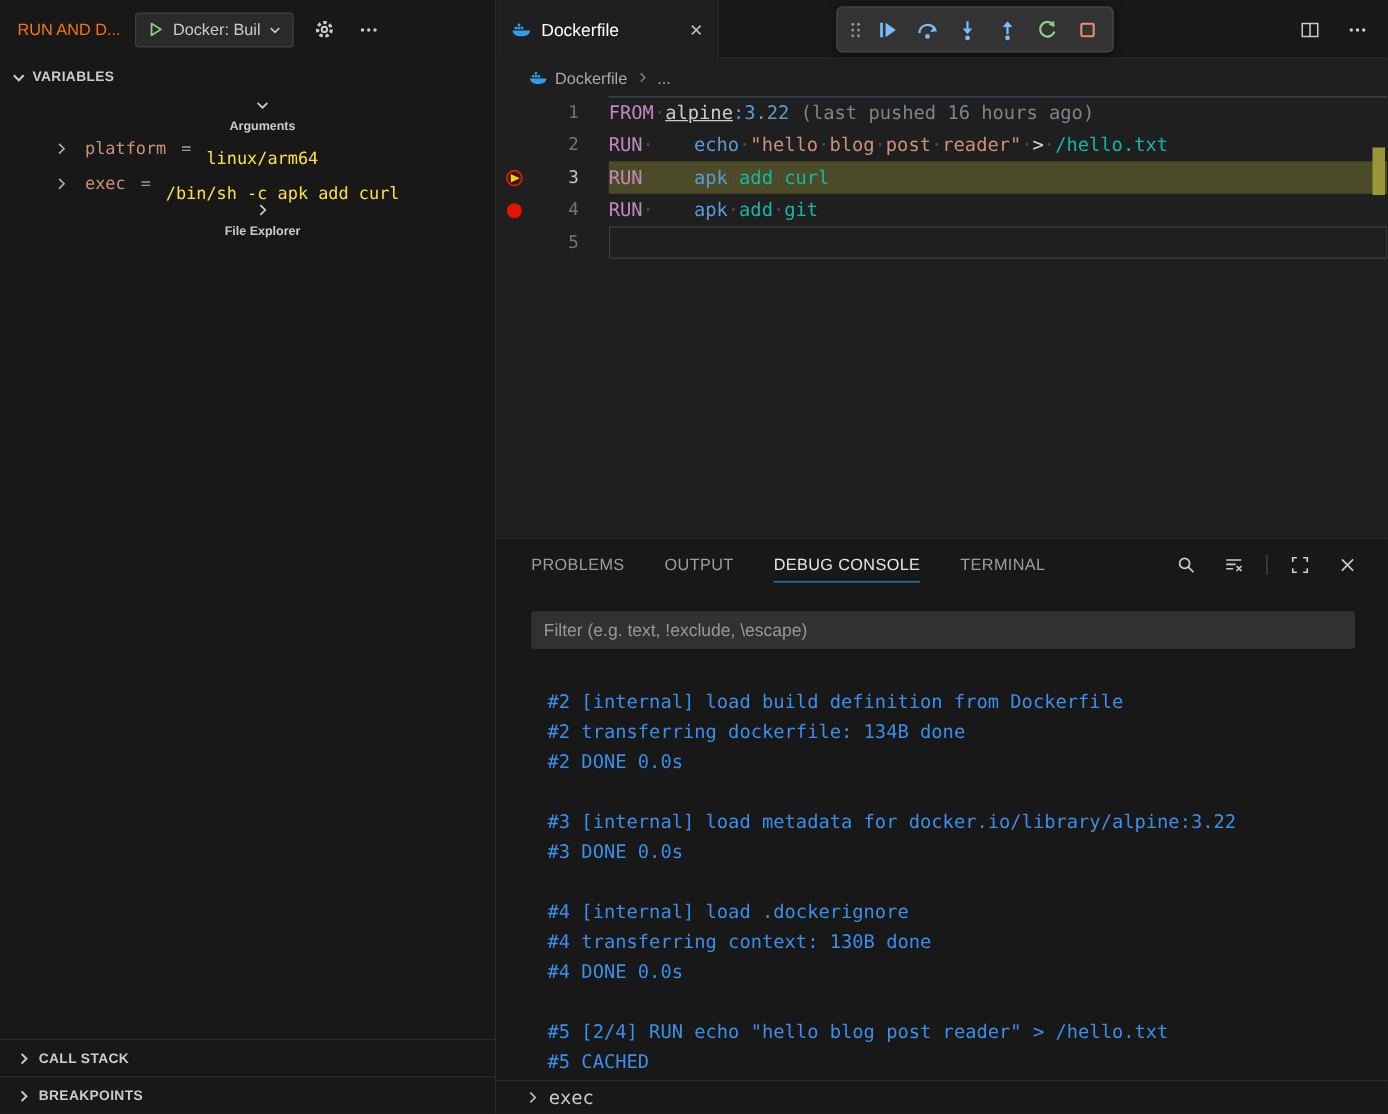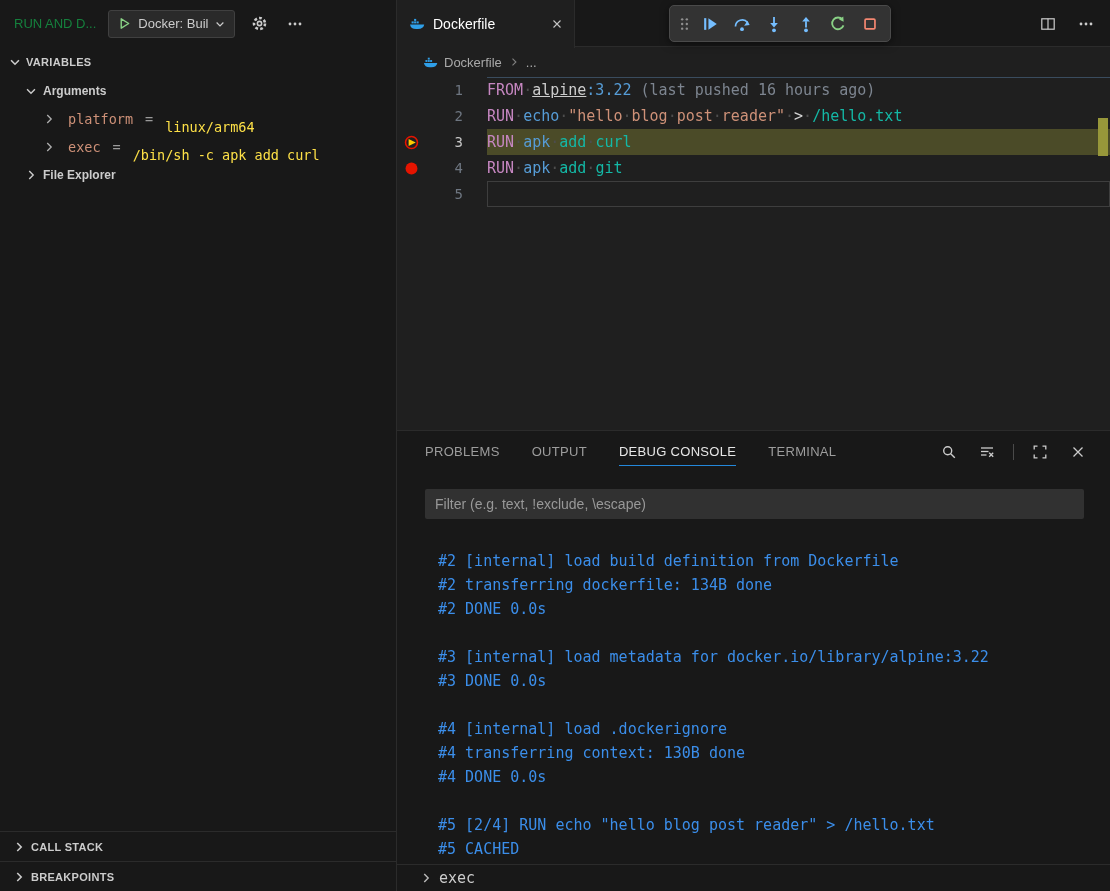--- a/index.html
+++ b/index.html
@@ -7,28 +7,28 @@
   body {
     width:1110px; height:891px; overflow:hidden;
     background:#1f1f1f; color:#cccccc;
     font-family:"Liberation Sans", sans-serif;
   }
   .app { display:flex; width:1110px; height:891px; }
 
   
   .sidebar { width:397px; min-width:397px; background:#181818; border-right:1px solid #2b2b2b; display:flex; flex-direction:column; }
   .sidebar-header { height:47px; display:flex; align-items:center; padding:0 8px 0 14px; gap:12px; flex:none; }
-  .sidebar-title { font-size:13px; color:#15803d; white-space:nowrap; }
+  .sidebar-title { font-size:13px; color:#f97316; white-space:nowrap; }
   .launch-combo { height:28px; background:#2a2a2a; border:1px solid #404040; border-radius:3px; display:flex; align-items:center; gap:6px; padding:8px 8px; cursor:pointer; }
   .launch-label { font-size:13px; color:#cccccc; white-space:nowrap; }
   .icon-btn { width:24px; height:24px; display:flex; align-items:center; justify-content:center; cursor:pointer; border-radius:4px; }
   .pane-header { height:30px; display:flex; align-items:center; gap:4px; padding-left:8px; font-size:11px; font-weight:700; letter-spacing:.3px; color:#cccccc; cursor:pointer; }
   .tree { flex:1; overflow:hidden; }
   .tree-row { height:28px; display:flex; align-items:center; gap:5px; cursor:pointer; white-space:nowrap; }
-  .scope-row { font-size:12px; font-weight:700; color:#cccccc; }
+  .scope-row { font-size:10px; font-weight:700; color:#cccccc;flex-direction:column; }
   .row-arguments, .row-file-explorer { padding-left:24px; }
   .var-row { padding-left:42px; font-family:"DejaVu Sans Mono", monospace; font-size:13.5px;gap:12px; }
   .var-name { color:#ce9178; }
   .var-eq { color:#9a9a9a; }
   .var-val { color:#fde047;margin-top:16px; }
   .sidebar-bottom { flex:none; }
   .bottom-row { height:30px; border-top:1px solid #2b2b2b; display:flex; align-items:center; gap:5px; padding-left:12px; font-size:11px; font-weight:700; letter-spacing:.3px; color:#cccccc; cursor:pointer; }
 
   
   .right { flex:1; display:flex; flex-direction:column; min-width:0; }
@@ -47,21 +47,21 @@
   .code { font-family:"DejaVu Sans Mono", monospace; font-size:15px; position:relative; }
   .code-top-line { position:absolute; top:0; left:90px; right:0; height:1px; background:rgba(90,130,170,.45); }
   .code-line { display:flex; height:26px; line-height:26px; }
   .gutter { width:28px; display:flex; align-items:center; justify-content:center; cursor:pointer; }
   .line-num { width:38px; text-align:right; color:#6e7681; font-size:14px; }
   .line-num.bright { color:#c6c6c6; }
   .line-content { flex:1; margin-left:24px; white-space:pre; }
   .debug-line { background:rgba(255,255,80,.20); }
   .cursor-line { box-shadow:inset 0 0 0 1px #3e3e3e; }
   .tk-kw { color:#c586c0; }
-  .tk-cmd { color:#569cd6; }
+  .tk-cmd { color:#569cd6;margin-left:32px; }
   .tk-str { color:#ce9178; }
   .tk-num { color:#569cd6; }
   .tk-link { color:#cccccc; text-decoration:underline; }
   .tk-plain { color:#14b8a6; }
   .tk-op { color:#d4d4d4; }
   .tk-ws { color:#4d4d4d; }
   .tk-hint { color:#7d8590; }
   .overview-ruler { position:absolute; top:0; right:0; bottom:0; width:14px; }
   .ruler-marker { position:absolute; top:71px; right:2px; width:10px; height:38px; background:#97973a; }
 

